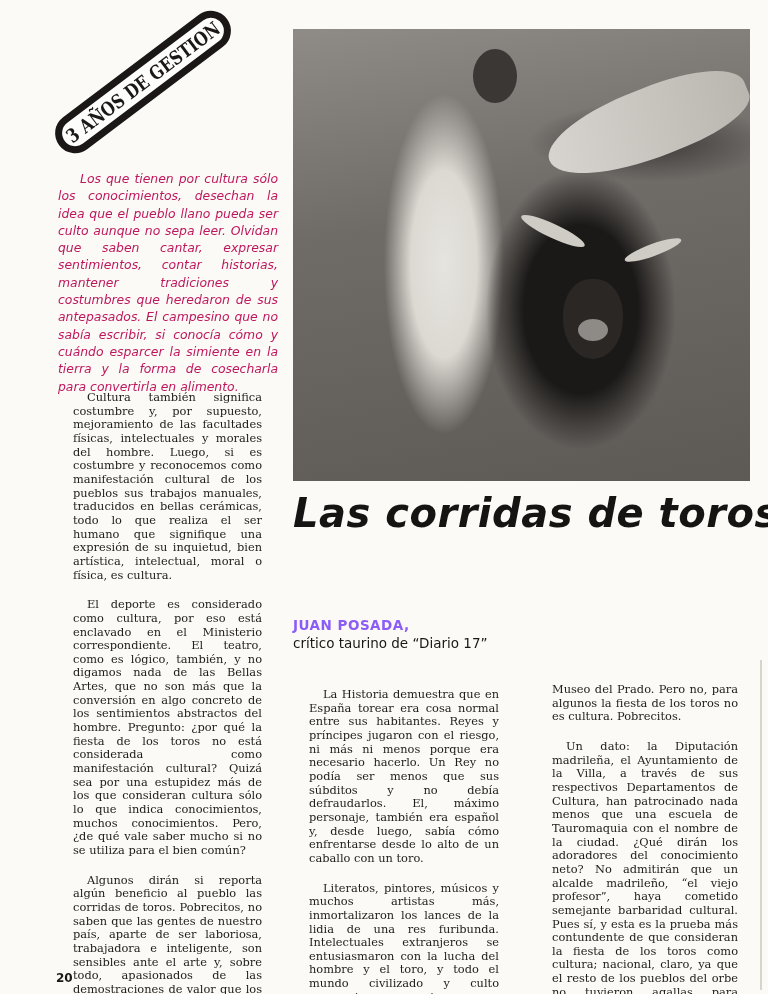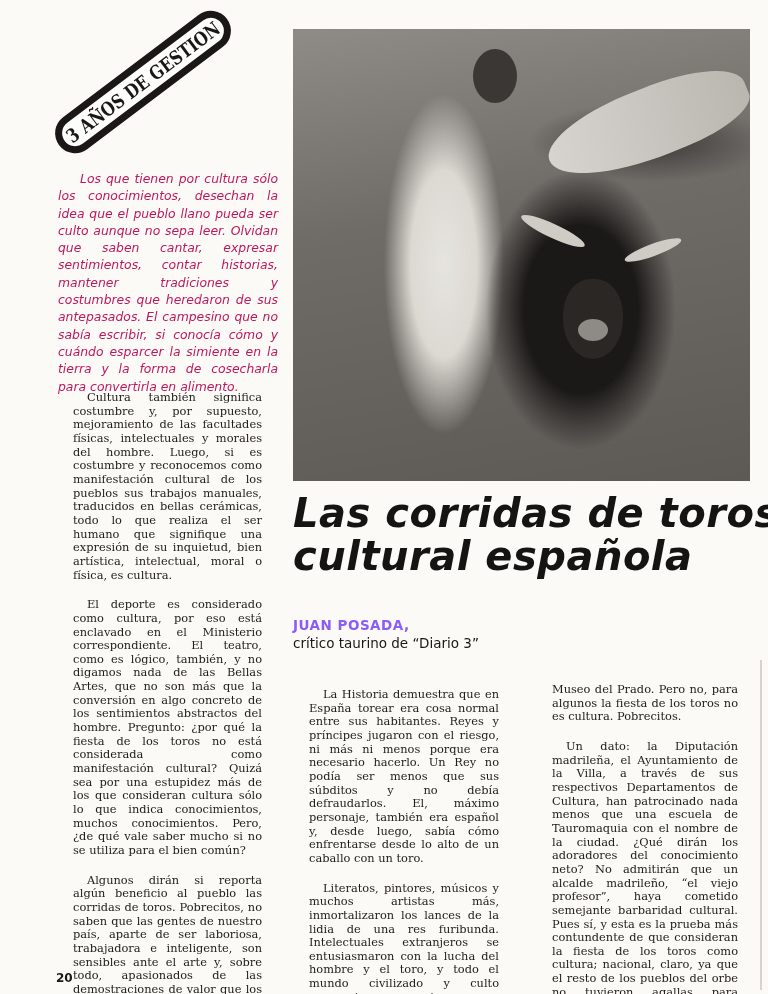--- a/index.html
+++ b/index.html
@@ -104,25 +104,24 @@
   <div class="cape"></div>
   <div class="head"></div>
   <div class="horn-l"></div>
   <div class="horn-r"></div>
   <div class="bull-head"></div>
   <div class="nose"></div>
 </div>
 
 <h1 class="headline">
   <span>Las corridas de toros,</span>
-  <span>cultural española</span>
 </h1>
 
 <div class="author">JUAN POSADA,</div>
-<div class="author-role">crítico taurino de “Diario 3”</div>
+<div class="author-role">crítico taurino de “Diario 17”</div>
 
 <div class="col col2">
   <p>La Historia demuestra que en España torear era cosa normal entre sus habitantes. Reyes y príncipes jugaron con el riesgo, ni más ni menos porque era necesario hacerlo. Un Rey no podía ser menos que sus súbditos y no debía defraudarlos. El, máximo personaje, también era español y, desde luego, sabía cómo enfrentarse desde lo alto de un caballo con un toro.</p>
   <p>Literatos, pintores, músicos y muchos artistas más, inmortalizaron los lances de la lidia de una res furibunda. Intelectuales extranjeros se entusiasmaron con la lucha del hombre y el toro, y todo el mundo civilizado y culto presencia con estupor una corrida de toros cuando nos visitan. Es casi tan obligado como acudir al</p>
 </div>
 
 <div class="col col3">
   <p class="noindent">Museo del Prado. Pero no, para algunos la fiesta de los toros no es cultura. Pobrecitos.</p>
   <p>Un dato: la Diputación madrileña, el Ayuntamiento de la Villa, a través de sus respectivos Departamentos de Cultura, han patrocinado nada menos que una escuela de Tauromaquia con el nombre de la ciudad. ¿Qué dirán los adoradores del conocimiento neto? No admitirán que un alcalde madrileño, “el viejo profesor”, haya cometido semejante barbaridad cultural. Pues sí, y esta es la prueba más contundente de que consideran la fiesta de los toros como cultura; nacional, claro, ya que el resto de los pueblos del orbe no tuvieron agallas para jugarse alegremente la vida ante un toro y, por si fuera poco, al son de un pasodoble. Si lo hubieran hecho, sería cultura universal, por supuesto.</p>
 </div>

